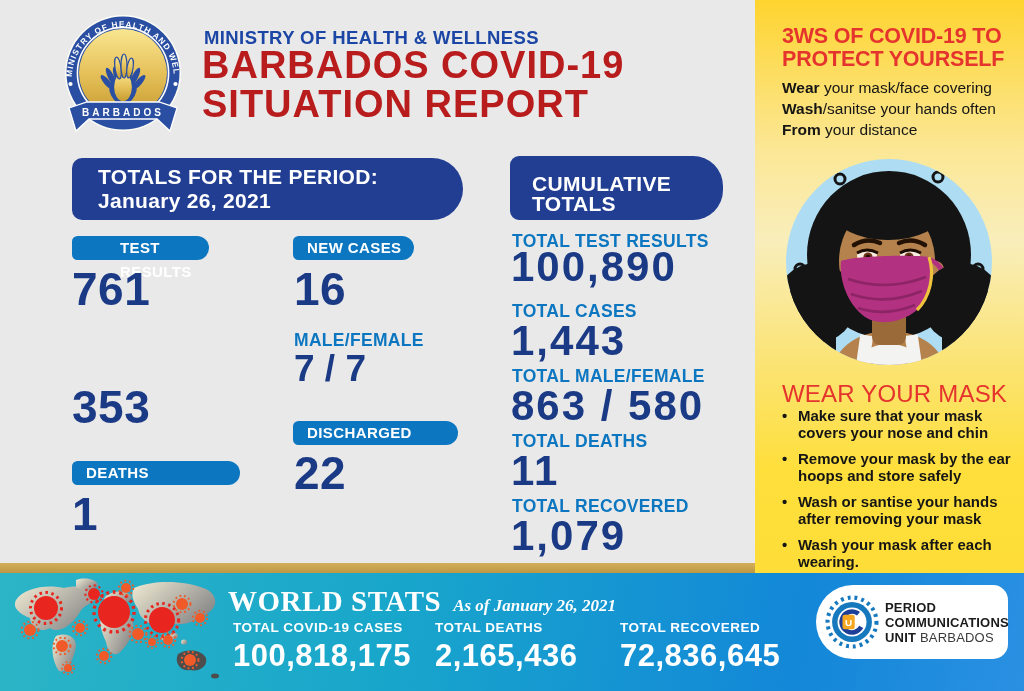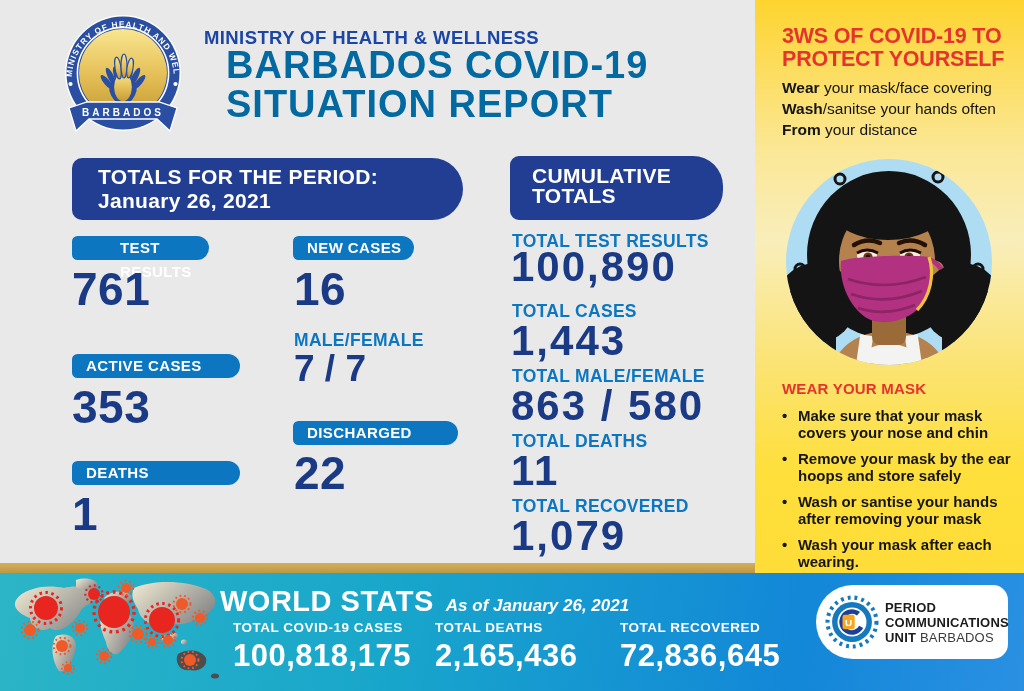--- a/index.html
+++ b/index.html
@@ -5,62 +5,62 @@
   html,body{margin:0;padding:0;background:#e9e9e9;}
   *{box-sizing:border-box;}
   .poster{
     position:relative;width:1024px;height:691px;overflow:hidden;
     font-family:"Liberation Sans","DejaVu Sans",sans-serif;
     background:radial-gradient(ellipse at 45% 38%, #fdfaе8 0%, #fdf8e0 0%, #fbf3cb 45%, #f5e29a 78%, #edd17c 100%);
   }
   
   .logo{position:absolute;left:58px;top:10px;width:130px;height:134px;}
   .ministry{position:absolute;left:204px;top:27px;font-size:18.5px;font-weight:bold;letter-spacing:.4px;color:#1b46a5;}
-  .title{position:absolute;left:202px;top:46px;font-size:38px;line-height:39px;font-weight:bold;letter-spacing:1px;color:#0369a1;margin-left:24px;}
+  .title{position:absolute;left:202px;top:46px;font-size:38px;line-height:39px;font-weight:bold;letter-spacing:1px;color:#b91c1c;}
   
   .period-pill{position:absolute;left:72px;top:158px;width:391px;height:62px;background:#213e93;
     border-radius:10px 31px 31px 10px;color:#fff;font-weight:bold;font-size:21px;line-height:24px;
     padding:7px 0 0 26px;letter-spacing:.3px;}
   .pill{position:absolute;height:24px;background:#0c77c0;border-radius:6px 13px 13px 6px;color:#fff;
     font-weight:bold;font-size:15px;line-height:24px;padding-left:14px;letter-spacing:.4px;}
   .p-test{left:72px;top:236px;width:137px;padding-left:48px;}
   .p-new{left:293px;top:236px;width:121px;}
   .p-active{left:72px;top:354px;width:168px;}
   .p-disch{left:293px;top:421px;width:165px;}
   .p-deaths{left:72px;top:461px;width:168px;}
   .bigval{position:absolute;color:#1b3a85;font-weight:bold;font-size:46px;letter-spacing:.5px;}
   .v-test{left:72px;top:262px;}  .v-new{left:294px;top:262px;}
   .v-active{left:72px;top:380px;} .v-disch{left:294px;top:446px;} .v-deaths{left:72px;top:487px;}
   .mf-label{position:absolute;left:294px;top:330px;color:#0c77c0;font-weight:bold;font-size:17.5px;letter-spacing:.3px;}
   .mf-val{position:absolute;left:294px;top:348px;color:#1b3a85;font-weight:bold;font-size:37px;}
   
   .cum-pill{position:absolute;left:510px;top:156px;width:213px;height:64px;background:#213e93;
-    border-radius:9px 30px 30px 9px;color:#fff;font-weight:bold;padding:10px 0 0 22px;}
+    border-radius:9px 30px 30px 9px;color:#fff;font-weight:bold;padding:18px 0 0 22px;}
   .cum-pill .l1{font-size:21px;line-height:20px;letter-spacing:.3px;}
   .cum-pill .sub{font-size:13.5px;line-height:16px;}
   .cum-label{position:absolute;left:512px;color:#0c77c0;font-weight:bold;font-size:17.5px;letter-spacing:.3px;}
   .cum-val{position:absolute;left:511px;color:#1b3a85;font-weight:bold;font-size:42px;letter-spacing:2px;}
   
   .right-panel{position:absolute;left:755px;top:0;width:269px;height:573px;
     background:linear-gradient(180deg,#fed42f 0%,#fbe795 26%,#f9eebb 42%,#fbe478 62%,#fedf3b 82%,#fedd38 100%);}
   .threews-title{position:absolute;left:27px;top:25px;font-size:21.5px;line-height:23px;font-weight:bold;
     color:#e5332d;letter-spacing:-0.2px;}
   .threews-list{position:absolute;left:27px;top:77px;font-size:15.5px;line-height:21px;color:#151515;white-space:nowrap;}
   .threews-list b{font-weight:bold;}
   .avatar{position:absolute;left:23px;top:151px;width:222px;height:222px;}
-  .mask-title{position:absolute;left:27px;top:380px;font-size:15px;font-weight:bold;color:#e5332d;letter-spacing:.2px;}
+  .mask-title{position:absolute;left:27px;top:380px;font-size:24px;font-weight:normal;color:#e5332d;letter-spacing:.2px;}
   .mask-bullets{position:absolute;left:27px;top:407px;width:237px;}
   .bullet{display:flex;margin-bottom:9px;font-size:15px;line-height:17px;font-weight:bold;color:#151515;}
   .bullet .dot{width:16px;flex:none;}
   
   .gold-stripe{position:absolute;left:0;top:563px;width:755px;height:10px;background:linear-gradient(180deg,#d3af5c,#bd9844);}
   .bottom-bar{position:absolute;left:0;top:573px;width:1024px;height:118px;
     background:linear-gradient(100deg,#2cb5c6 0%,#18a6cb 38%,#1387d8 78%,#2a90e2 100%);}
   .map{position:absolute;left:6px;top:3px;width:220px;height:112px;}
-  .ws-titlerow{position:absolute;left:220px;top:12px;color:#fff;white-space:nowrap;}
+  .ws-titlerow{position:absolute;left:228px;top:12px;color:#fff;white-space:nowrap;font-family:Liberation Serif, serif;}
   .ws-title{font-size:29px;font-weight:bold;letter-spacing:.5px;vertical-align:baseline;}
   .ws-asof{font-size:17px;font-weight:bold;font-style:italic;margin-left:12px;}
   .ws-col{position:absolute;top:47px;color:#fff;}
   .ws-col .lbl{font-size:13.5px;font-weight:bold;letter-spacing:.5px;}
   .ws-col .num{font-size:31px;font-weight:bold;letter-spacing:.5px;margin-top:3px;}
   .c1{left:233px;} .c2{left:435px;} .c3{left:620px;}
   
   .ccu{position:absolute;left:816px;top:12px;width:192px;height:74px;background:#fff;
     border-radius:37px 15px 15px 37px;display:flex;align-items:center;padding-left:7px;}
   .ccu-icon{width:58px;height:58px;flex:none;}
@@ -131,21 +131,20 @@
 
   <div class="pill p-test">TEST RESULTS</div>
   <div class="bigval v-test">761</div>
 
   <div class="pill p-new">NEW CASES</div>
   <div class="bigval v-new">16</div>
 
   <div class="mf-label">MALE/FEMALE</div>
   <div class="mf-val">7 / 7</div>
 
-  <div class="pill p-active">ACTIVE CASES</div>
   <div class="bigval v-active">353</div>
 
   <div class="pill p-disch">DISCHARGED</div>
   <div class="bigval v-disch">22</div>
 
   <div class="pill p-deaths">DEATHS</div>
   <div class="bigval v-deaths">1</div>
 
   <div class="cum-pill">
     <div class="l1">CUMULATIVE</div>

